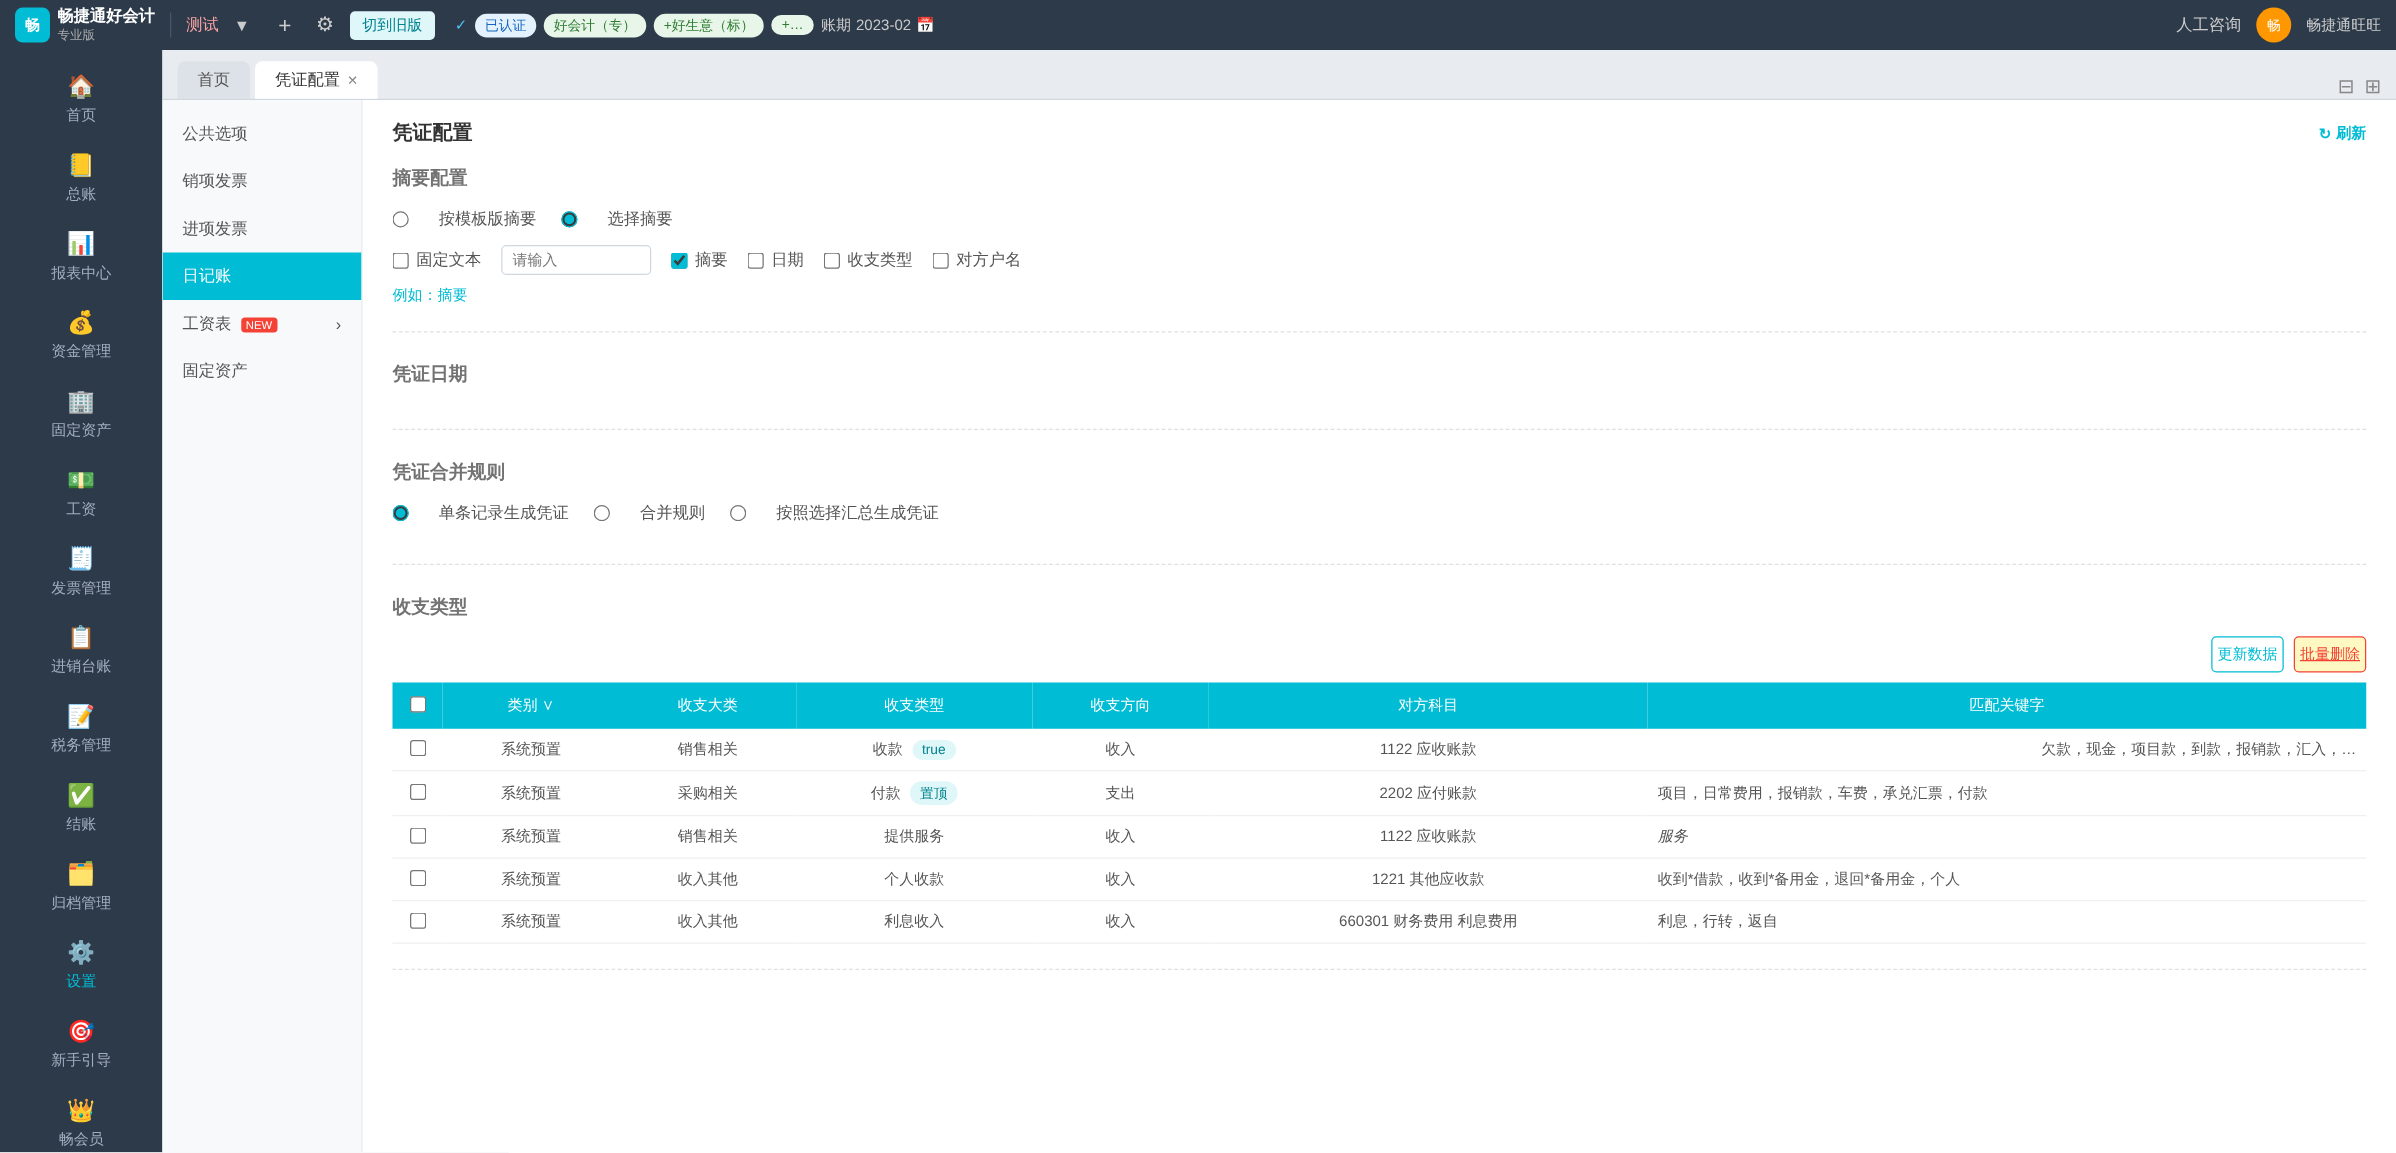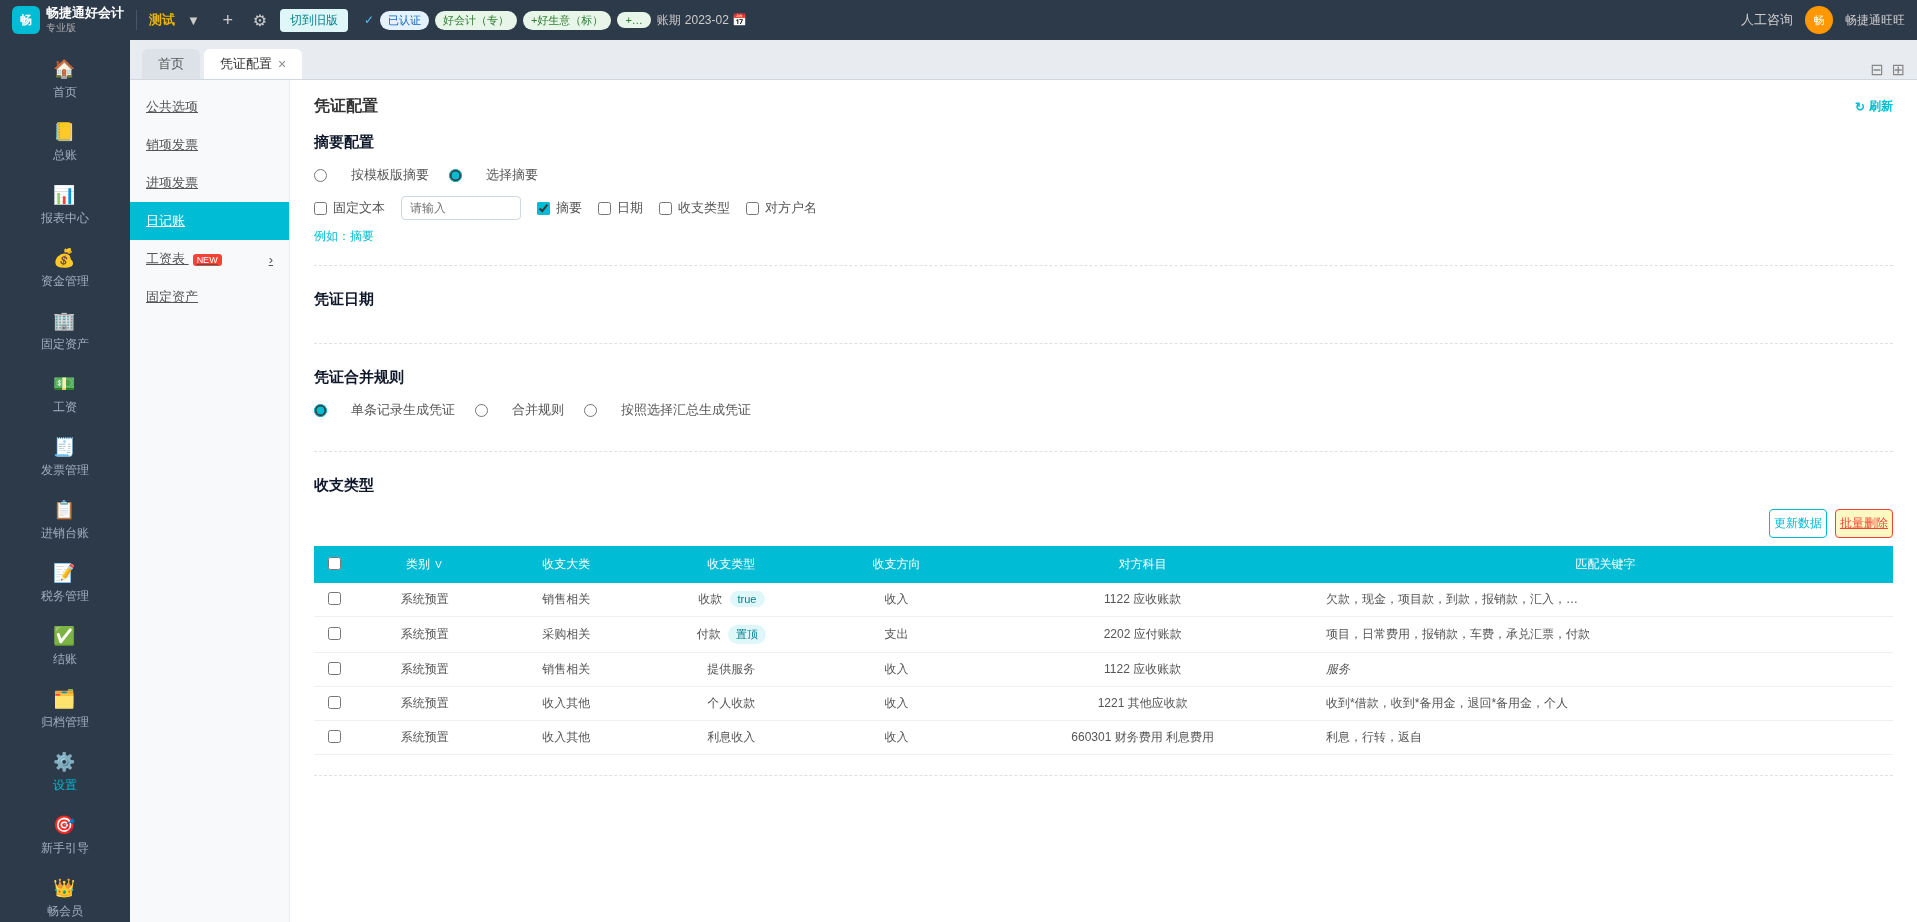--- a/index.html
+++ b/index.html
@@ -5,21 +5,21 @@
     * { box-sizing: border-box; margin: 0; padding: 0; }
     body { font-family: "Microsoft YaHei", "PingFang SC", sans-serif; font-size: 13px; background: #f0f2f5; color: #333; display: flex; flex-direction: column; height: 922px; overflow: hidden; }
 
     
     .topbar { height: 40px; background: #2d3a4a; display: flex; align-items: center; padding: 0 12px; gap: 8px; flex-shrink: 0; }
     .topbar-logo { display: flex; align-items: center; gap: 6px; }
     .logo-icon { width: 28px; height: 28px; background: #00bcd4; border-radius: 6px; display: flex; align-items: center; justify-content: center; color: white; font-size: 12px; font-weight: bold; }
     .logo-text { color: white; font-size: 13px; font-weight: bold; line-height: 1.2; }
     .logo-sub { color: #aaa; font-size: 10px; }
     .topbar-divider { width: 1px; height: 20px; background: #4a5568; margin: 0 4px; }
-    .topbar-company { color: #eab308; font-size: 13px; font-weight: bold; }
+    .topbar-company { color: #fca5a5; font-size: 13px; }
     .topbar-arrow { color: #ccc; margin-left: 4px; cursor: pointer; }
     .topbar-actions { display: flex; align-items: center; gap: 8px; margin-left: 8px; }
     .topbar-btn { width: 24px; height: 24px; display: flex; align-items: center; justify-content: center; cursor: pointer; }
     .switch-btn { background: #e0f7fa; color: #00838f; border: none; padding: 3px 10px; border-radius: 4px; font-size: 12px; cursor: pointer; }
     .status-tag { display: flex; align-items: center; gap: 4px; }
     .tag { padding: 2px 8px; border-radius: 10px; font-size: 11px; }
     .tag-blue { background: #e3f2fd; color: #1565c0; }
     .tag-green { background: #e8f5e9; color: #2e7d32; }
     .tag-period { color: #ccc; font-size: 12px; display: flex; align-items: center; gap: 4px; }
     .topbar-right { margin-left: auto; display: flex; align-items: center; gap: 12px; color: #ccc; font-size: 13px; }
@@ -42,33 +42,33 @@
     .tab { padding: 6px 16px; border-radius: 6px 6px 0 0; cursor: pointer; font-size: 13px; display: flex; align-items: center; gap: 6px; }
     .tab.normal { background: #dde2e8; color: #555; }
     .tab.active { background: white; color: #333; font-weight: 500; }
     .tab-close { color: #888; font-size: 14px; line-height: 1; }
 
     
     .page-content { flex: 1; overflow-y: auto; background: white; display: flex; }
 
     
     .sub-sidebar { width: 160px; background: #f8f9fb; border-right: 1px solid #e8ecf0; flex-shrink: 0; padding-top: 8px; }
-    .sub-sidebar-item { padding: 10px 16px; cursor: pointer; color: #555; font-size: 13px; text-decoration: underline; }
+    .sub-sidebar-item { padding: 10px 16px; cursor: pointer; color: #555; font-size: 13px; }
     .sub-sidebar-item.active { background: #00bcd4; color: white; font-weight: 500; }
     .new-badge { background: #f44336; color: white; font-size: 9px; padding: 1px 4px; border-radius: 3px; margin-left: 4px; vertical-align: middle; }
     .sub-sidebar-item-row { display: flex; align-items: center; justify-content: space-between; }
 
     
     .main-panel { flex: 1; overflow-y: auto; padding: 16px 24px; }
     .panel-title { font-size: 16px; font-weight: bold; color: #333; margin-bottom: 16px; display: flex; align-items: center; justify-content: space-between; }
     .refresh-btn { font-size: 12px; color: #00bcd4; cursor: pointer; display: flex; align-items: center; gap: 4px; }
 
     
     .section { margin-bottom: 24px; border-bottom: 1px dashed #e0e0e0; padding-bottom: 20px; }
-    .section-title { font-size: 15px; font-weight: bold; color: #0f172a; margin-bottom: 14px; }
+    .section-title { font-size: 15px; font-weight: bold; color: #737373; margin-bottom: 14px; }
 
     
     .radio-group { display: flex; gap: 20px; align-items: center; margin-bottom: 12px; }
     .radio-item { display: flex; align-items: center; gap: 24px; cursor: pointer; font-size: 13px; color: #555; }
     .radio-item input[type="radio"] { accent-color: #00bcd4; }
 
     
     .checkbox-row { display: flex; align-items: center; gap: 16px; flex-wrap: wrap; margin-bottom: 8px; }
     .checkbox-item { display: flex; align-items: center; gap: 6px; cursor: pointer; font-size: 13px; color: #555; }
     .checkbox-item input[type="checkbox"] { accent-color: #00bcd4; }
@@ -321,21 +321,21 @@
               <tr>
                 <td class="check-col"><input type="checkbox" style=""></td>
                 <td>系统预置</td>
                 <td>销售相关</td>
                 <td>
                   <span>收款</span>
                   <span class="reset-tag" style="display:inline-block;margin-left:4px;">true</span>
                 </td>
                 <td>收入</td>
                 <td>1122 应收账款</td>
-                <td style="text-align:left;max-width:260px;overflow:hidden;text-overflow:ellipsis;white-space:nowrap;">欠款，现金，项目款，到款，报销款，汇入，…</td>
+                <td style="text-align:right;max-width:260px;overflow:hidden;text-overflow:ellipsis;white-space:nowrap;">欠款，现金，项目款，到款，报销款，汇入，…</td>
               </tr>
               <tr>
                 <td class="check-col"><input type="checkbox" style=""></td>
                 <td>系统预置</td>
                 <td>采购相关</td>
                 <td>
                   <span>付款</span>
                   <span class="reset-tag" style="display:inline-block;margin-left:4px;">置顶</span>
                 </td>
                 <td>支出</td>

